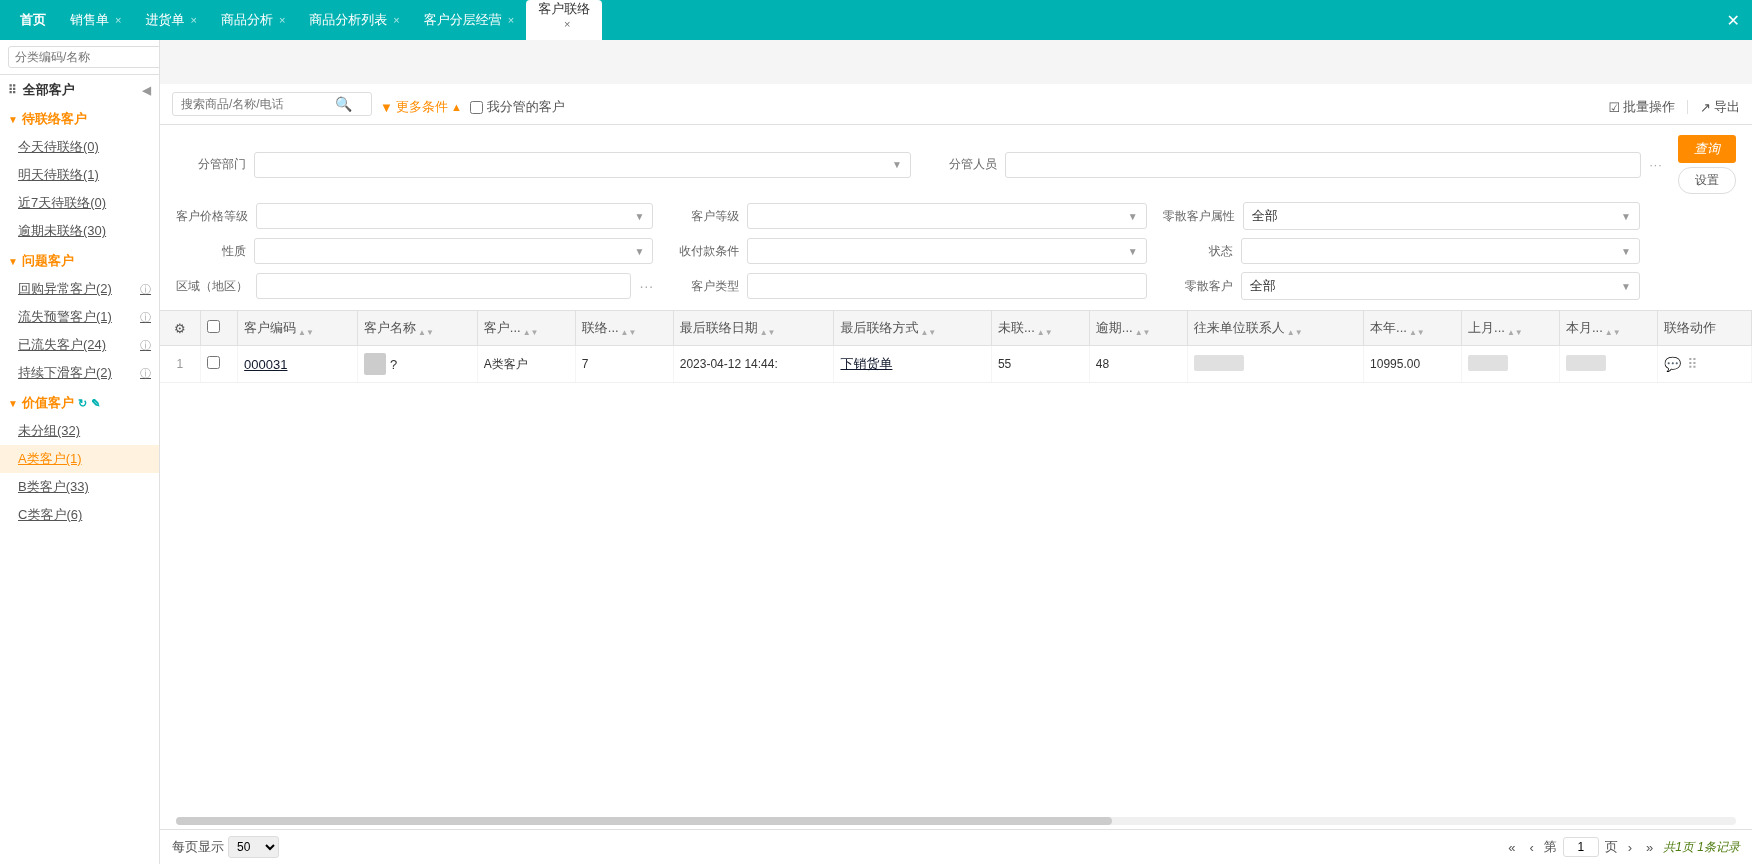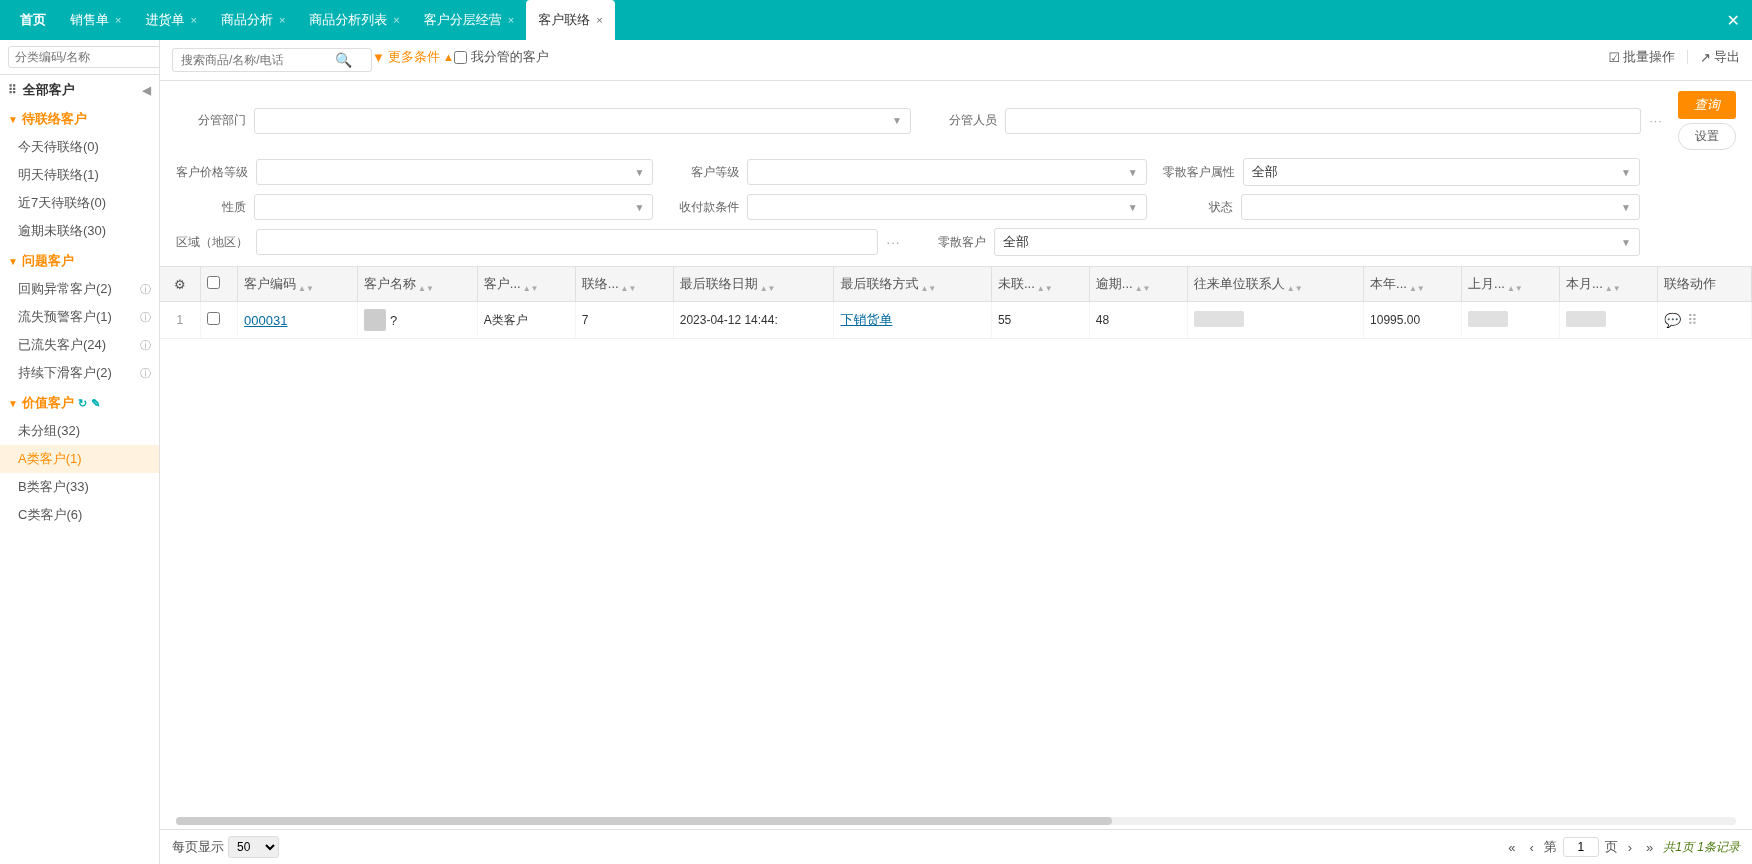--- a/index.html
+++ b/index.html
@@ -10,21 +10,21 @@
       display: flex; align-items: center;
       background: #00b2b2; height: 40px; padding: 0 8px;
       color: white;
     }
     .top-nav .nav-item {
       display: flex; align-items: center; padding: 0 12px; height: 40px;
       cursor: pointer; font-size: 13px; color: white; white-space: nowrap;
     }
     .top-nav .nav-item.home { font-weight: bold; }
     .top-nav .nav-item.active {
-      background: white; color: #333; border-radius: 4px 4px 0 0;
+      background: white; color: #333; border-radius: 4px 4px 0 0; flex-direction: column;
     }
     .top-nav .nav-item .close-btn {
       margin-left: 6px; font-size: 11px; opacity: 0.7; cursor: pointer;
     }
     .top-nav .spacer { flex: 1; }
     .top-nav .close-icon { font-size: 16px; color: white; cursor: pointer; margin-right: 4px; }
 
     
     .main-layout { display: flex; height: calc(864px - 40px); }
 
@@ -49,32 +49,32 @@
     .sidebar-header .collapse-btn { margin-left: auto; color: #999; font-size: 11px; }
 
     .sidebar-group { margin-bottom: 2px; }
     .sidebar-group-title {
       display: flex; align-items: center; padding: 5px 8px;
       color: #ff8c00; font-size: 12px; cursor: pointer; font-weight: bold;
     }
     .sidebar-group-title .arrow { margin-right: 4px; font-size: 10px; }
     .sidebar-item {
       padding: 5px 8px 5px 18px; cursor: pointer; color: #555;
-      font-size: 12px; white-space: nowrap; display: flex; align-items: center;
+      font-size: 12px; white-space: nowrap; display: flex; align-items: center; text-decoration: underline;
     }
     .sidebar-item.active { background: #fff3e0; color: #ff8c00; }
     .sidebar-item .info-icon { margin-left: auto; color: #aaa; font-size: 11px; }
 
     
     .content-area { flex: 1; display: flex; flex-direction: column; overflow: hidden; }
 
     
     .search-bar {
-      display: flex; align-items: flex-start; padding: 8px 12px; background: white;
-      border-bottom: 1px solid #e0e0e0; 
+      display: flex; align-items: flex-end; padding: 8px 12px; background: white;
+      border-bottom: 1px solid #e0e0e0; gap: 8px; margin-top: 44px;
     }
     .search-input-wrap {
       display: flex; align-items: center; border: 1px solid #ddd;
       border-radius: 3px; padding: 3px 8px; gap: 4px; min-width: 200px;
     }
     .search-input-wrap input { border: none; outline: none; font-size: 12px; color: #999; width: 150px; }
     .search-icon-btn { color: #00b2b2; cursor: pointer; font-size: 14px; }
     .filter-btn {
       display: flex; align-items: center; gap: 3px; color: #ff8c00;
       cursor: pointer; font-size: 12px;
@@ -116,21 +116,21 @@
       border-bottom: 1px solid #e0e0e0; border-right: 1px solid #e0e0e0;
       white-space: nowrap; font-weight: normal;
     }
     th:first-child { width: 40px; text-align: center; }
     td {
       padding: 7px 6px; font-size: 12px; color: #333;
       border-bottom: 1px solid #f0f0f0; border-right: 1px solid #f5f5f5;
       white-space: nowrap;
     }
     td:first-child { text-align: center; color: #999; }
-    .link-text { color: #0369a1; cursor: pointer; text-decoration: underline; }
+    .link-text { color: #0f172a; cursor: pointer; text-decoration: underline; }
     .row-actions { display: flex; gap: 6px; }
     .row-action-icon { color: #aaa; cursor: pointer; font-size: 14px; }
 
     
     .bottom-bar {
       display: flex; align-items: center; background: white;
       border-top: 1px solid #e0e0e0; padding: 6px 12px; gap: 22px;
     }
     .page-size-select {
       display: flex; align-items: center; gap: 4px; font-size: 12px; color: #555;
@@ -377,20 +377,24 @@
           </div>
         </div>
         <div style="width: 80px;"></div>
       </div>
 
       <div class="filter-row">
         <div class="filter-field">
           <label>区域（地区）</label>
           <input class="filter-input" type="text" style="flex: 2 1 0%;">
           <span class="more-dots filter-dots">···</span>
+        </div>
+        <div class="filter-field">
+          <label>客户类型</label>
+          <input class="filter-input" type="text" style="flex: 2.5 1 0%;">
         </div>
         <div class="filter-field">
           <label>零散客户</label>
           <div class="filter-select" style="flex:2;">
             <span>全部</span>
             <span class="chevron">▼</span>
           </div>
         </div>
         <div style="width: 80px;"></div>
       </div>

